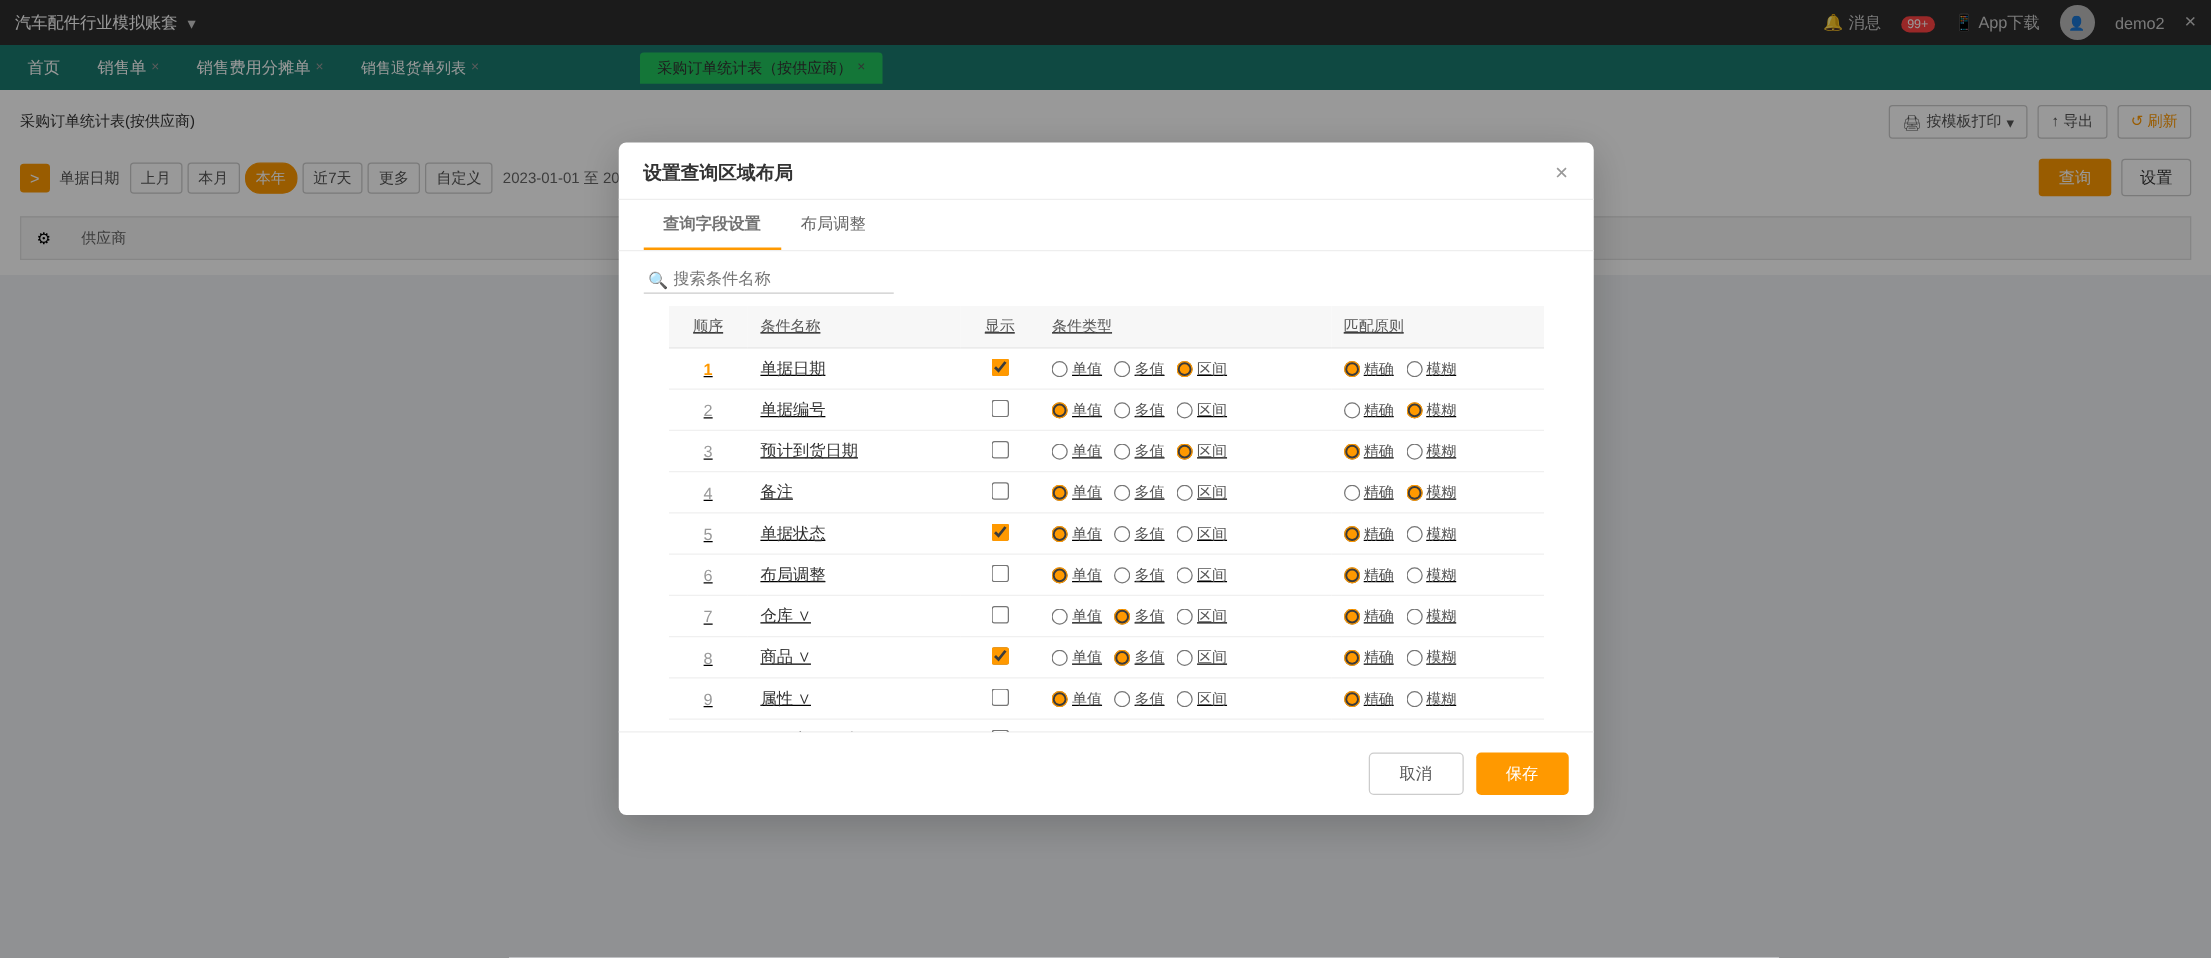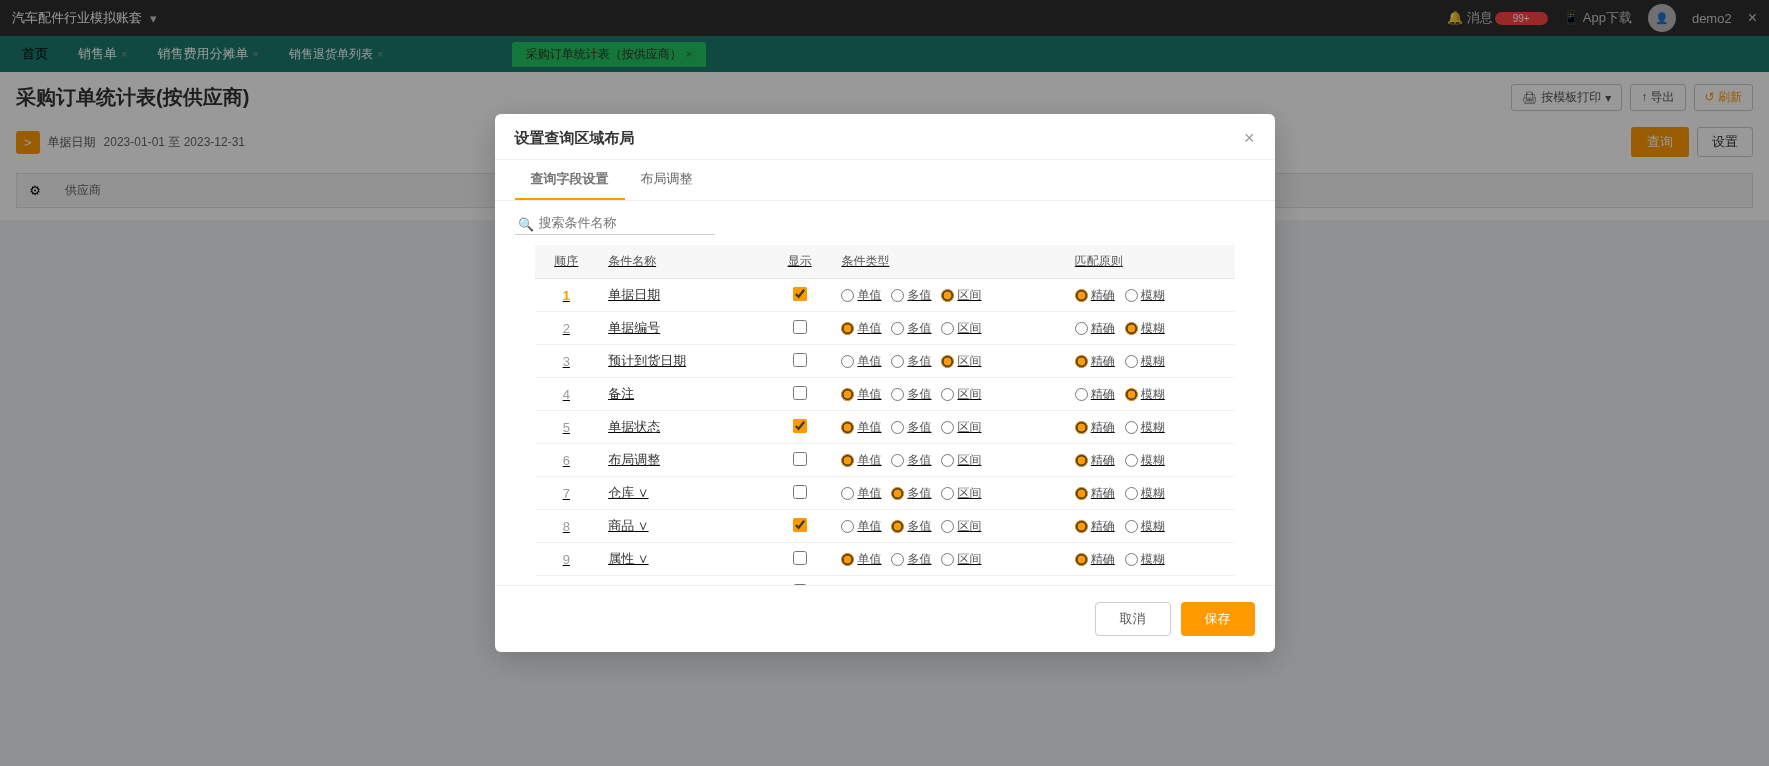--- a/index.html
+++ b/index.html
@@ -11,21 +11,21 @@
       background: #2d2d2d;
       display: flex;
       align-items: center;
       padding: 0 12px;
       color: #ccc;
       justify-content: space-between;
     }
     .top-nav-left { display: flex; align-items: center; gap: 8px; }
     .top-nav-brand { color: #fff; font-size: 13px; }
     .top-nav-right { display: flex; align-items: center; gap: 16px; color: #ccc; font-size: 13px; }
-    .badge { background: #f44; color: #fff; border-radius: 8px; padding: 1px 18px; font-size: 10px; margin-left: 2px; }
+    .badge { background: #f44; color: #fff; border-radius: 8px; padding: 1px 5px; font-size: 10px; margin-left: 16px; }
     .close-x { color: #ccc; cursor: pointer; font-size: 16px; }
 
     
     .tab-bar {
       height: 36px;
       background: #1a7a6e;
       display: flex;
       align-items: center;
       padding: 0 8px;
       gap: 2px;
@@ -34,35 +34,35 @@
       padding: 4px 14px;
       color: #fff;
       font-size: 13px;
       cursor: pointer;
       border-radius: 3px 3px 0 0;
       white-space: nowrap;
       display: flex; align-items: center; gap: 4px;
     }
     .tab-item.active { background: #22c55e; color: #333; }
     .tab-item .tab-close { font-size: 11px; color: #999; cursor: pointer; }
-    .tab-home { color: #000000; font-size: 13px; padding: 4px 14px; cursor: pointer; }
+    .tab-home { color: #ffffff; font-size: 13px; padding: 4px 14px; cursor: pointer; }
 
     
     .main-content {
       background: #fff;
       padding: 12px 16px;
       position: relative;
     }
     .page-header {
       display: flex;
       align-items: center;
       justify-content: space-between;
       margin-bottom: 10px;
     }
-    .page-title { font-size: 20px; font-weight: bold; color: #333; }
+    .page-title { font-size: 12px; font-weight: normal; color: #333; }
     .header-actions { display: flex; align-items: center; gap: 8px; }
     .btn-print { border: 1px solid #ccc; background: #fff; padding: 4px 10px; border-radius: 3px; cursor: pointer; font-size: 12px; color: #555; display: flex; align-items: center; gap: 4px; }
     .btn-export { border: 1px solid #ccc; background: #fff; padding: 4px 10px; border-radius: 3px; cursor: pointer; font-size: 12px; color: #555; }
     .btn-refresh { border: 1px solid #ccc; background: #fff; padding: 4px 10px; border-radius: 3px; cursor: pointer; font-size: 12px; color: #f90; }
     .btn-query { background: #f90; color: #fff; border: none; padding: 5px 16px; border-radius: 3px; cursor: pointer; font-size: 13px; }
     .btn-set { background: #fff; color: #333; border: 1px solid #ccc; padding: 5px 14px; border-radius: 3px; cursor: pointer; font-size: 13px; }
 
     
     .filter-bar {
       display: flex;
@@ -242,20 +242,28 @@
       <button class="btn-refresh">
         <span>↺</span>
         <span>刷新</span>
       </button>
     </div>
   </div>
 
   <div class="filter-bar">
     <button class="toggle-btn">&gt;</button>
     <span class="date-label">单据日期</span>
+    <div class="date-filter-btns">
+      <button class="date-filter-btn">上月</button>
+      <button class="date-filter-btn">本月</button>
+      <button class="date-filter-btn active">本年</button>
+      <button class="date-filter-btn">近7天</button>
+      <button class="date-filter-btn">更多</button>
+      <button class="date-filter-btn">自定义</button>
+    </div>
     <span class="date-range">2023-01-01 至 2023-12-31</span>
     <span style="margin-left:auto; display:flex; gap:8px;">
       <button class="btn-query">查询</button>
       <button class="btn-set">设置</button>
     </span>
   </div>
 
   <div class="table-container">
     <div class="table-header-row">
       <div class="settings-icon-cell">⚙</div>

